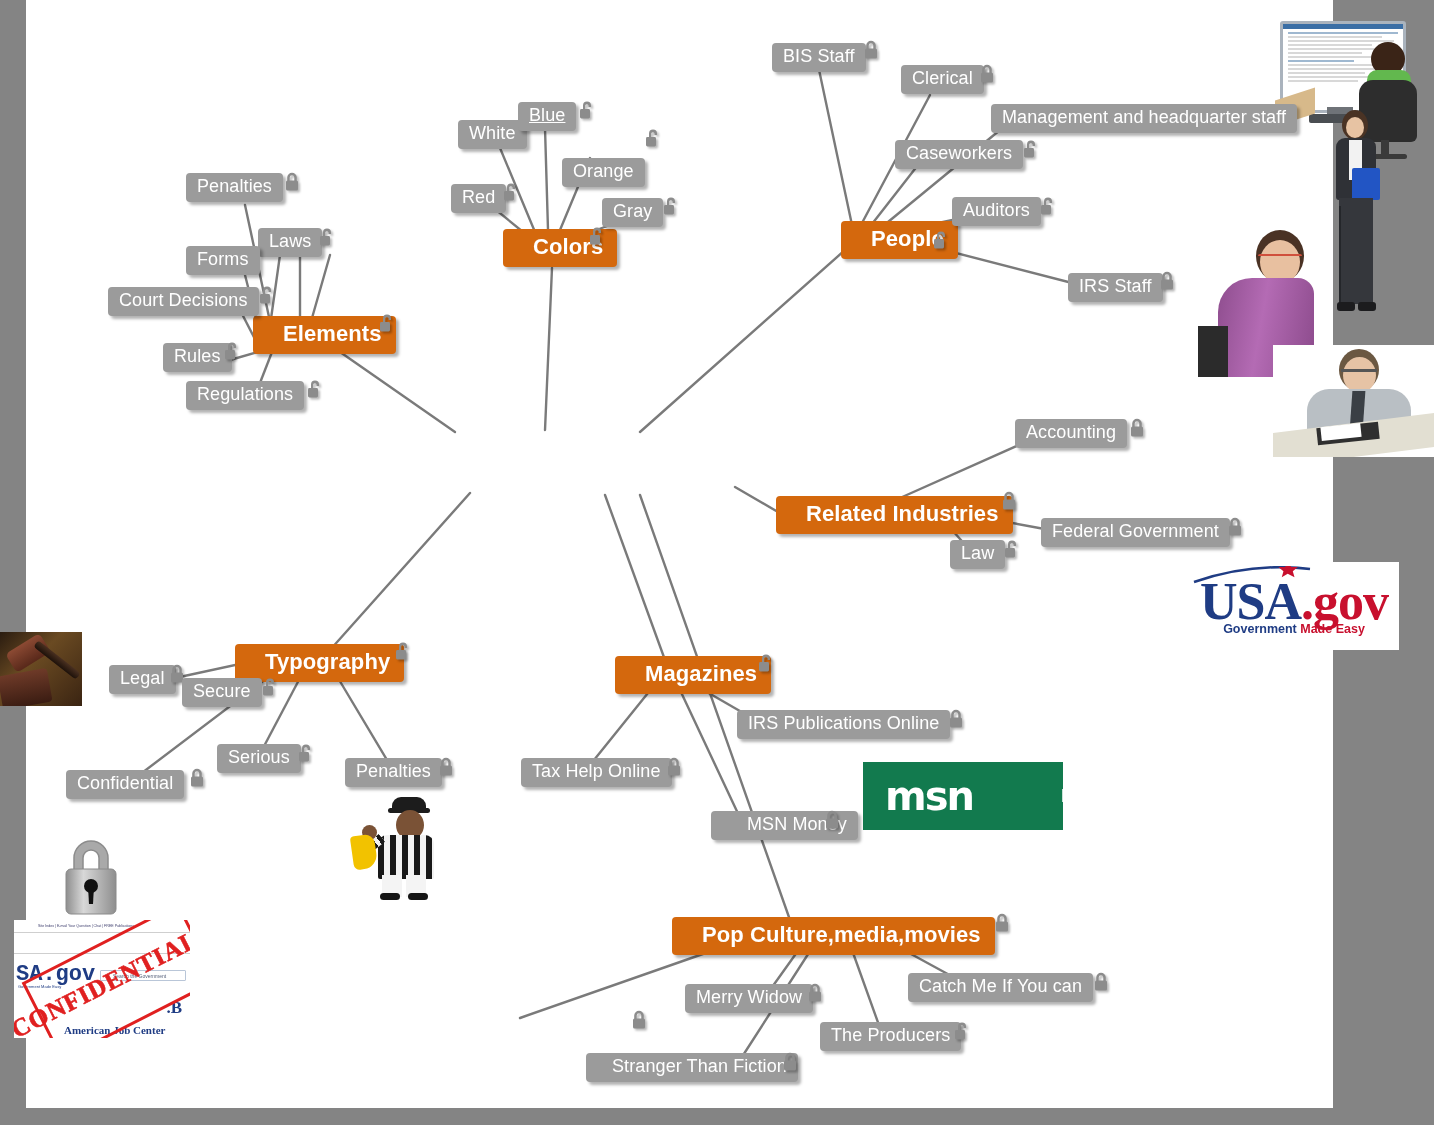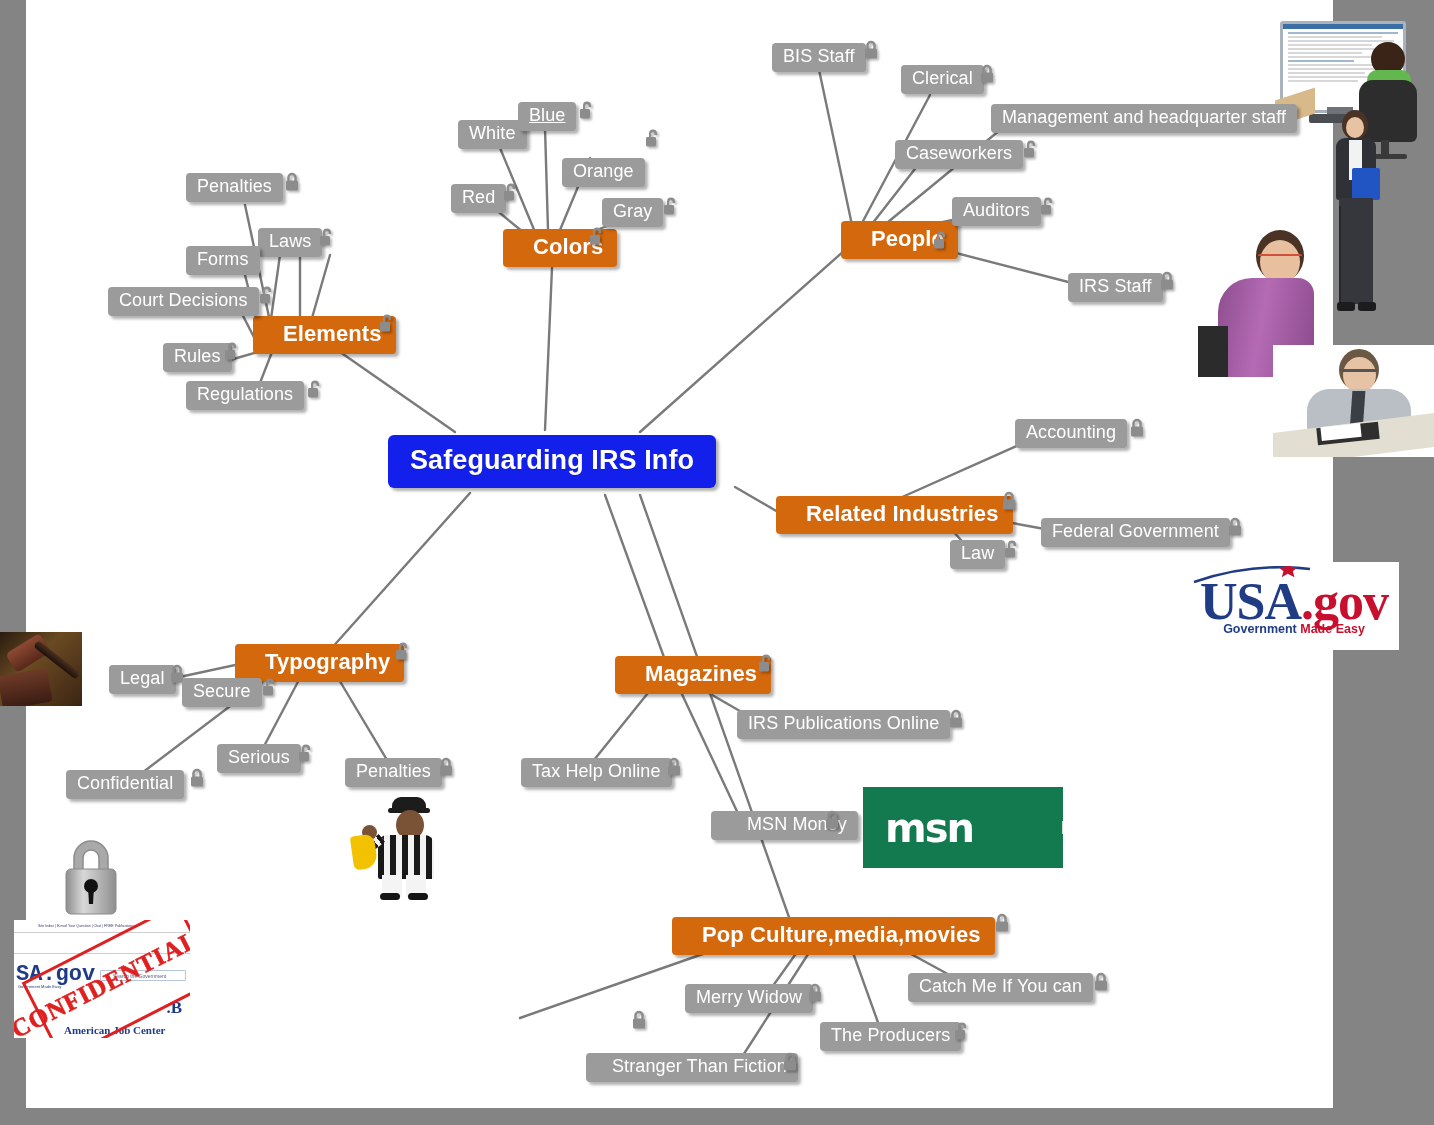--- a/index.html
+++ b/index.html
@@ -244,21 +244,21 @@
         <span class="usa-word">USA</span><span class="usa-word usa-gov">.gov</span>
       </div>
       <div class="usa-tag">
         <span>Government</span>
         <span class="red">Made Easy</span>
       </div>
     </div>
   </div>
 
 
-  <div class="photo msn-logo" style="left:863px;top:787px;width:200px;height:81px;gap:24px;">
+  <div class="photo msn-logo" style="left:863px;top:762px;width:200px;height:68px;gap:24px;">
     <span class="msn-word">msn</span>
     <svg width="34" height="46" viewBox="0 0 34 46" style="margin-left:2px;">
       <path d="M14,4 C8,12 6,22 10,30 C13,36 18,34 18,28 C18,20 16,10 14,4 Z" fill="#ef7d22"></path>
       <path d="M22,2 C30,8 32,20 27,30 C23,38 16,36 17,27 C18,16 19,7 22,2 Z" fill="#3aa3dc"></path>
       <path d="M18,28 C24,26 30,30 29,38 C28,44 20,45 16,40 C13,36 14,30 18,28 Z" fill="#8cc63f"></path>
     </svg>
     <span class="msn-money">MONEY</span>
   </div>
 
   <div class="photo gavel" style="left:0px;top:632px;width:82px;height:74px;">
@@ -315,23 +315,20 @@
         transform:rotate(-38deg);"></div>
     <div class="blob" style="left:14px;top:30px;width:15px;height:15px;background:#7a5236;"></div>
     <div style="position:absolute;left:4px;top:40px;width:24px;height:34px;
         background:#f2c200;border-radius:4px 10px 14px 6px;transform:rotate(-8deg);"></div>
     <div style="position:absolute;left:34px;top:80px;width:20px;height:22px;background:#f4f4f4;"></div>
     <div style="position:absolute;left:58px;top:80px;width:20px;height:22px;background:#f4f4f4;"></div>
     <div style="position:absolute;left:32px;top:98px;width:20px;height:7px;background:#141414;border-radius:4px;"></div>
     <div style="position:absolute;left:60px;top:98px;width:20px;height:7px;background:#141414;border-radius:4px;"></div>
   </div>
 
-  <div class="node root" style="left:388px;top:435px;">
-      <span>Safeguarding IRS Info</span>
-    </div>
 
   <div class="node branch" style="left:253px;top:316px;">
       <span>Elements</span>
     </div>
   <div class="lock" style="left:378px;top:313px;">
     <svg viewBox="0 0 18 21">
         <path d="M5,9 L5,5.5 A4,4 0 0 1 13,5.5 L13,7 L10.6,7 L10.6,5.5 A1.8,1.8 0 0 0 7.2,5.5 L7.2,9 Z" fill="#8c8c8c"></path>
         <rect x="2" y="9" width="10" height="9.5" rx="1.4" fill="#8c8c8c"></rect>
       </svg>
   </div>

